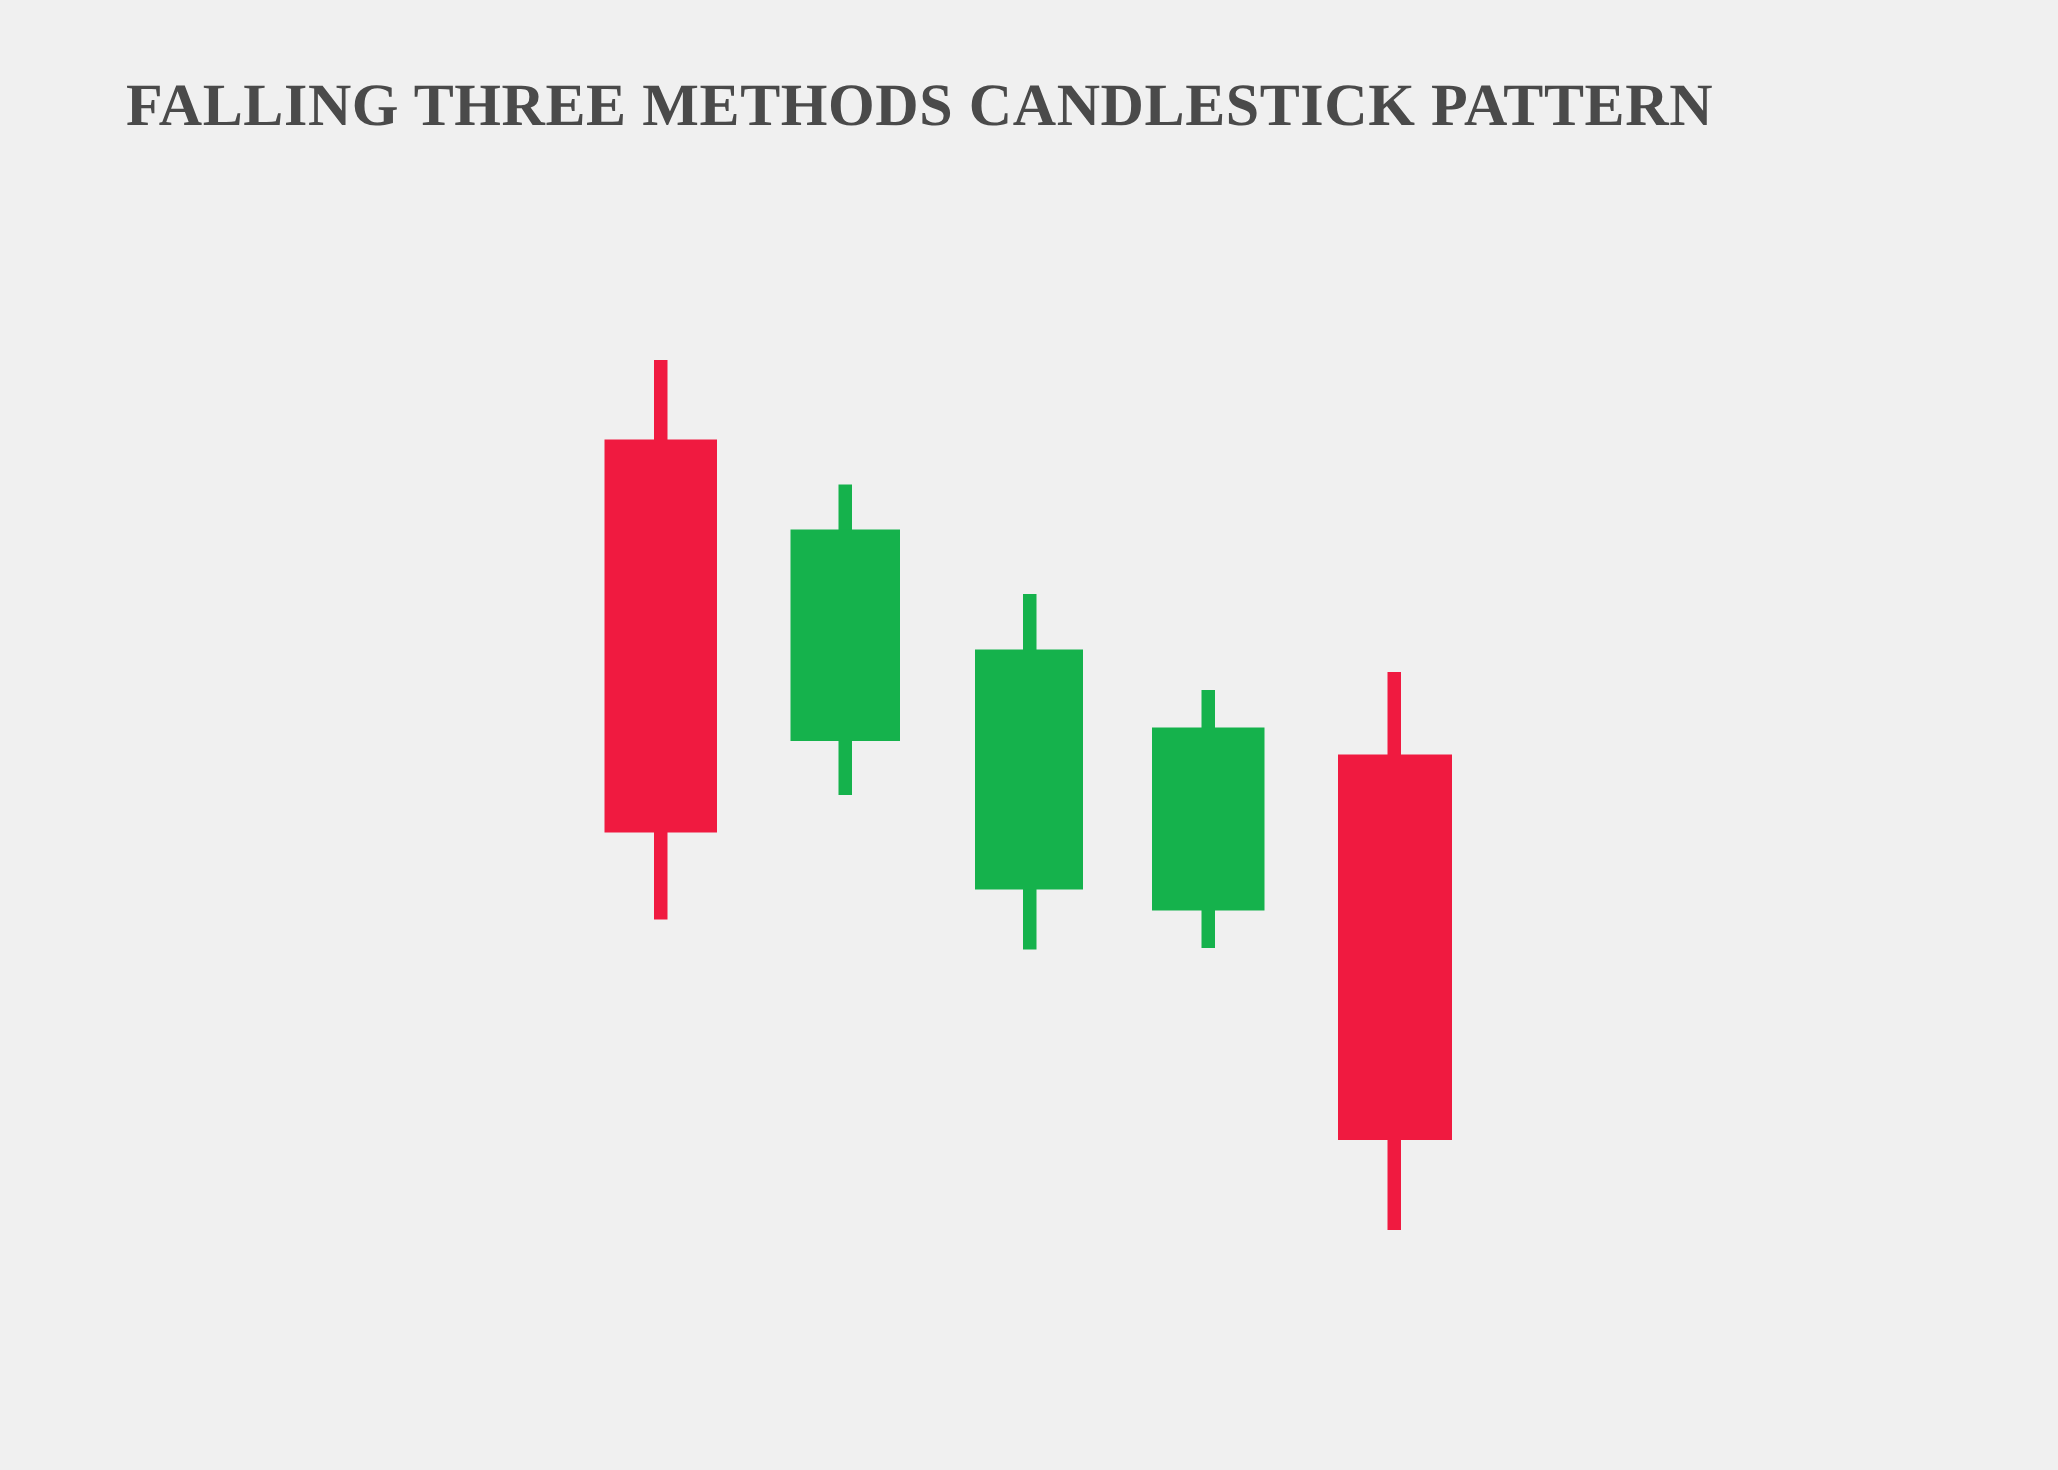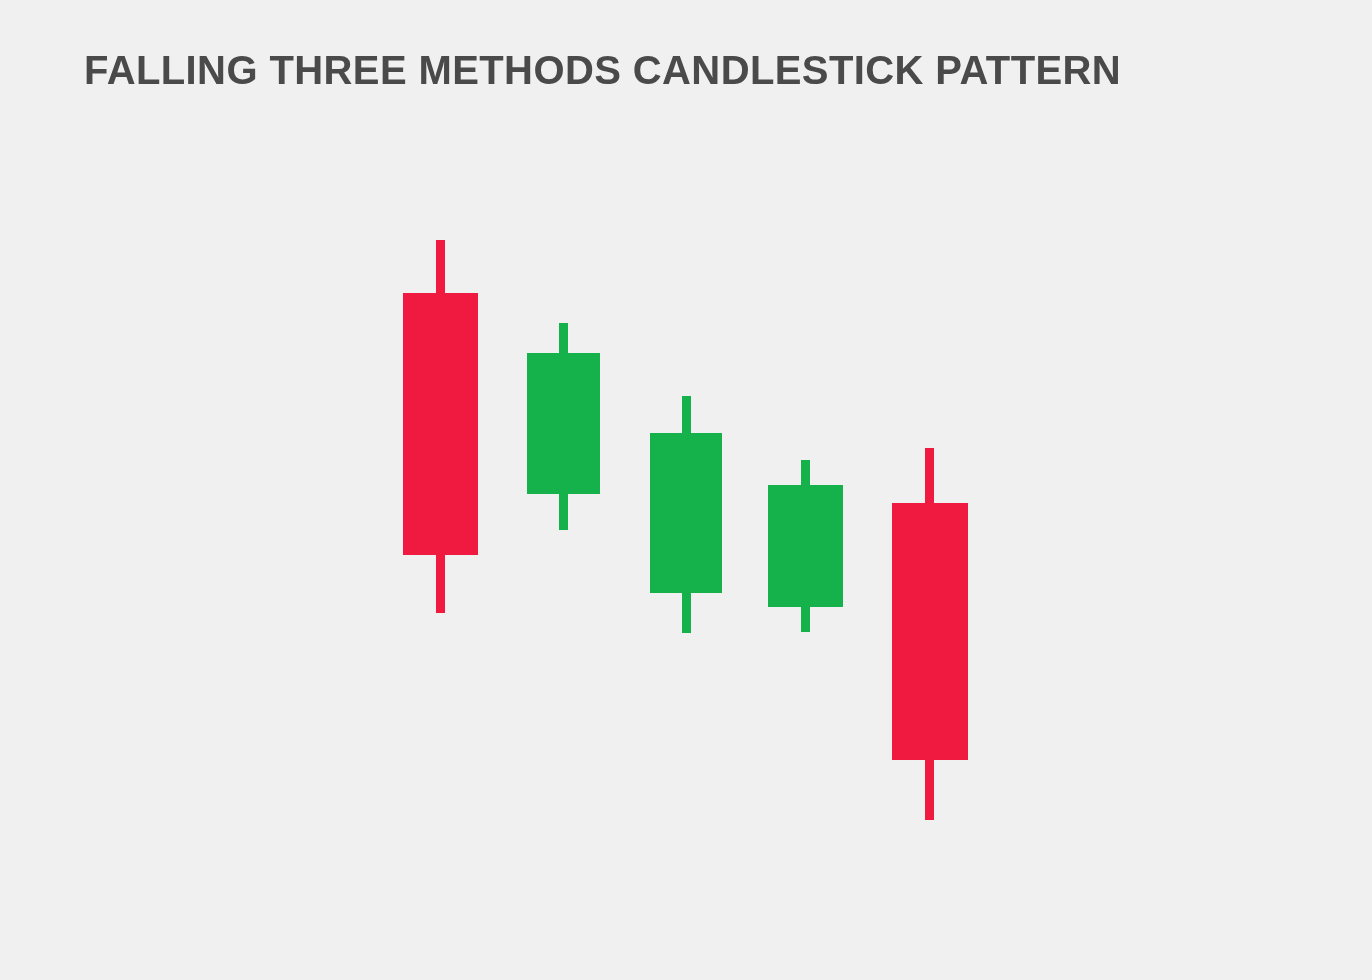--- a/index.html
+++ b/index.html
@@ -17,21 +17,21 @@
   #page {
     position: relative;
     width: 1372px;
     height: 980px;
     background: #f0f0f0;
   }
   #chart-title {
     position: absolute;
     left: 84px;
     top: 44px;
-    font-family: Liberation Sans, sans-serif;
+    font-family: Liberation Serif, serif;
     font-size: 40px;
     font-weight: bold;
     letter-spacing: 0.4px;
     color: #4a4a4a;
     white-space: nowrap;
     line-height: 52px;
     margin: 0;
   }
   #plot-area {
     position: absolute;

